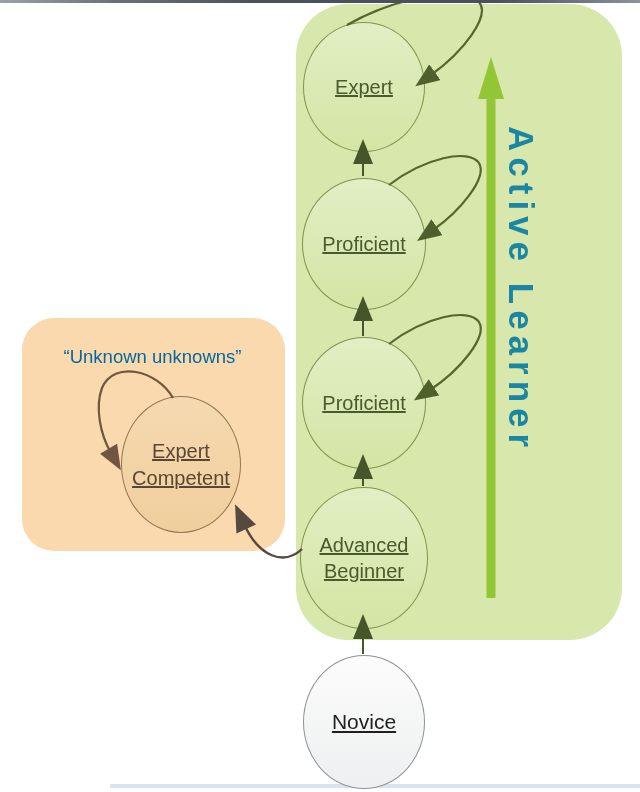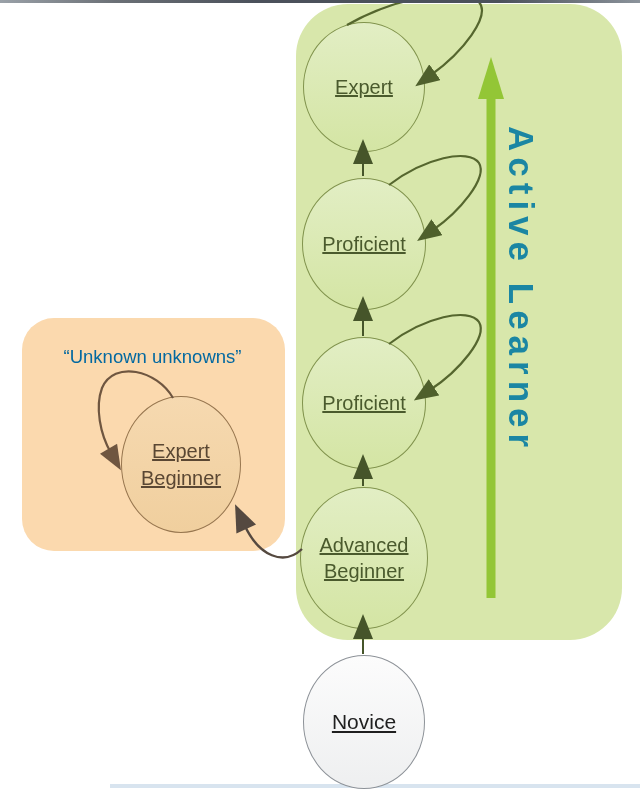--- a/index.html
+++ b/index.html
@@ -86,21 +86,21 @@
 
   <div class="circle c-green pos-advanced">
     <span class="lbl" style="width:100px">Advanced Beginner</span>
   </div>
 
   <div class="circle c-white pos-novice">
     <span class="lbl">Novice</span>
   </div>
 
   <div class="circle c-orange pos-eb">
-    <span class="lbl" style="width:100px">Expert Beginner</span>
+    <span class="lbl" style="width:100px">Expert Competent</span>
   </div>
 
   <div class="active-learner">Active Learner</div>
 
   <svg class="arrows" width="640" height="792" viewBox="0 0 640 792">
     <defs>
       <marker id="ah-olive" viewBox="0 0 10 8" refX="2" refY="4" markerWidth="11" markerHeight="9" orient="auto">
         <path d="M0,0 L10,4 L0,8 Z" fill="#4f602c"></path>
       </marker>
       <marker id="ah-olive-big" viewBox="0 0 10 8" refX="2" refY="4" markerWidth="13" markerHeight="10" orient="auto">

